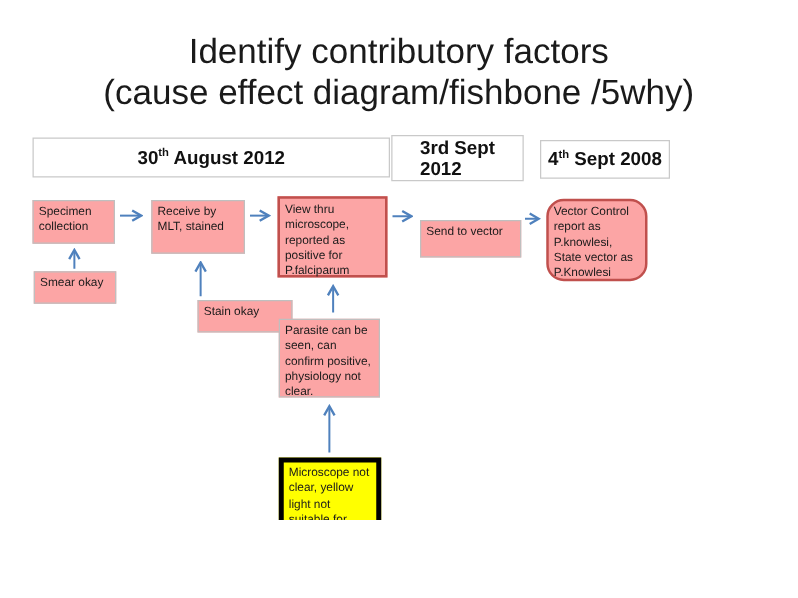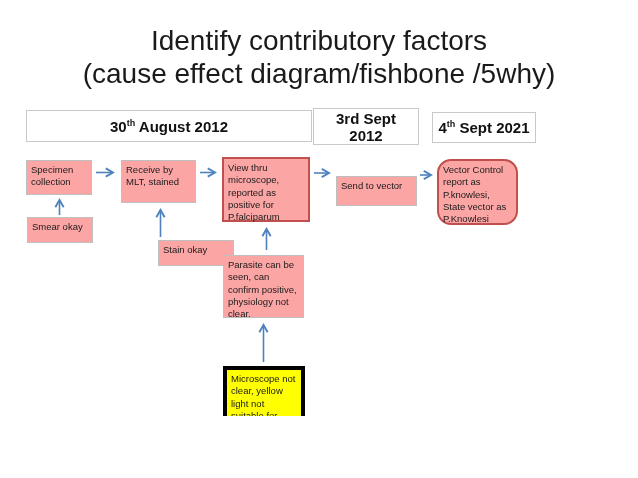--- a/index.html
+++ b/index.html
@@ -23,21 +23,21 @@
     font-weight:400;
     letter-spacing:0px;
   }
   .datebox{
     position:absolute;
     border:1px solid #c9c9c9;
     background:#ffffff;
     display:flex;
     align-items:center;
     justify-content:center;
-    text-align:center;
+    text-align:left;
     font-weight:700;
     font-size:15px;
     line-height:17px;
     color:#111;
   }
   .datebox sup{
     font-size:9px;
     line-height:0;
     vertical-align:super;
     font-weight:700;
@@ -82,21 +82,21 @@
   </div>
 
   <div class="datebox" style="left:26px;top:110px;width:284px;height:30px;">
     <span><span>30</span><sup>th</sup><span> August 2012</span></span>
   </div>
   <div class="datebox" style="left:313px;top:108px;width:104px;height:35px;white-space:pre-line;">
     <span>3rd Sept
 2012</span>
   </div>
   <div class="datebox" style="left:432px;top:112px;width:102px;height:29px;">
-    <span><span>4</span><sup>th</sup><span> Sept 2021</span></span>
+    <span><span>4</span><sup>th</sup><span> Sept 2008</span></span>
   </div>
 
   <div class="fbox" style="left:26px;top:160px;width:66px;height:35px;">Specimen
 collection</div>
 
   <div class="fbox" style="left:121px;top:160px;width:75px;height:43px;">Receive by
 MLT, stained</div>
 
   <div class="fbox red" style="left:222px;top:157px;width:88px;height:65px;">View thru
 microscope,

